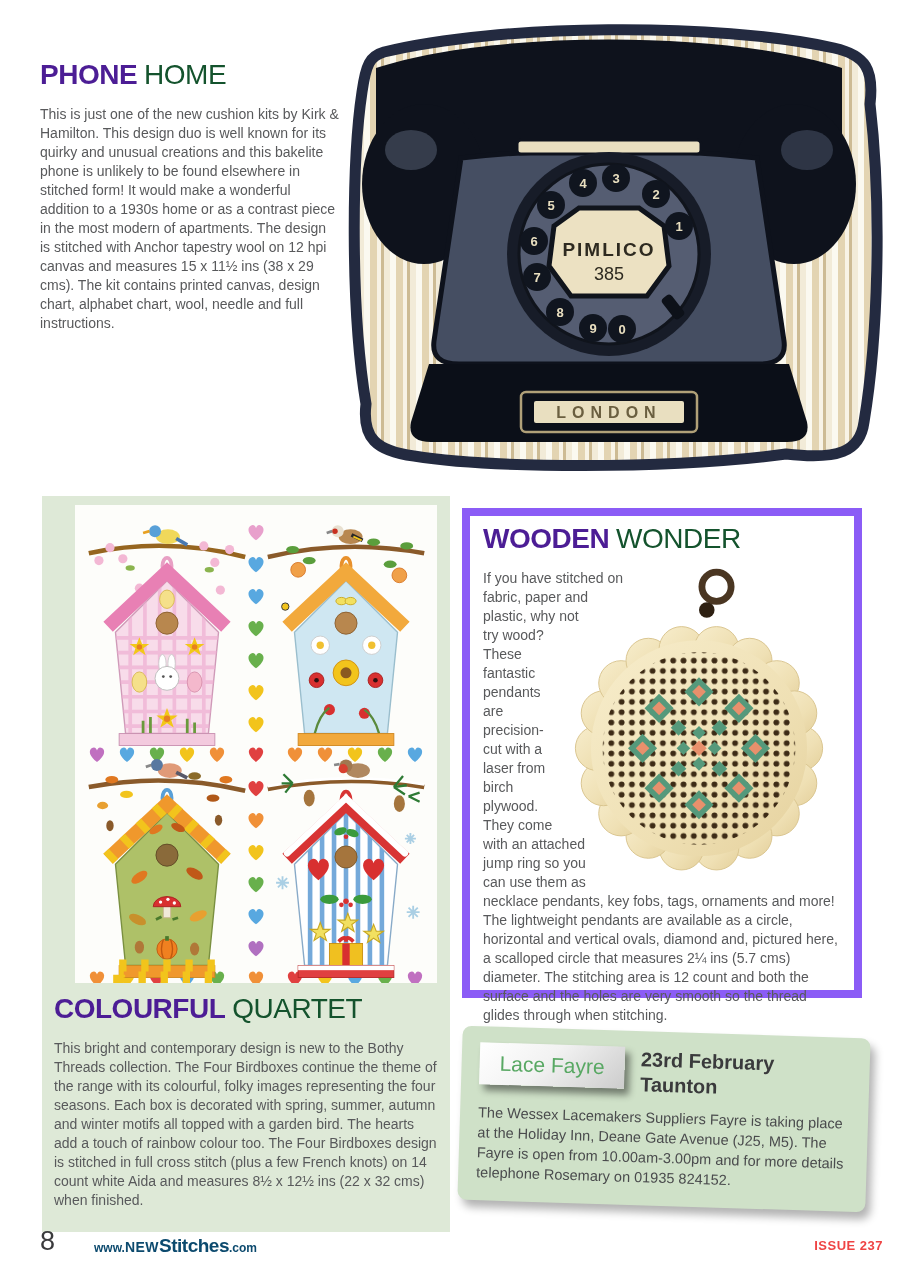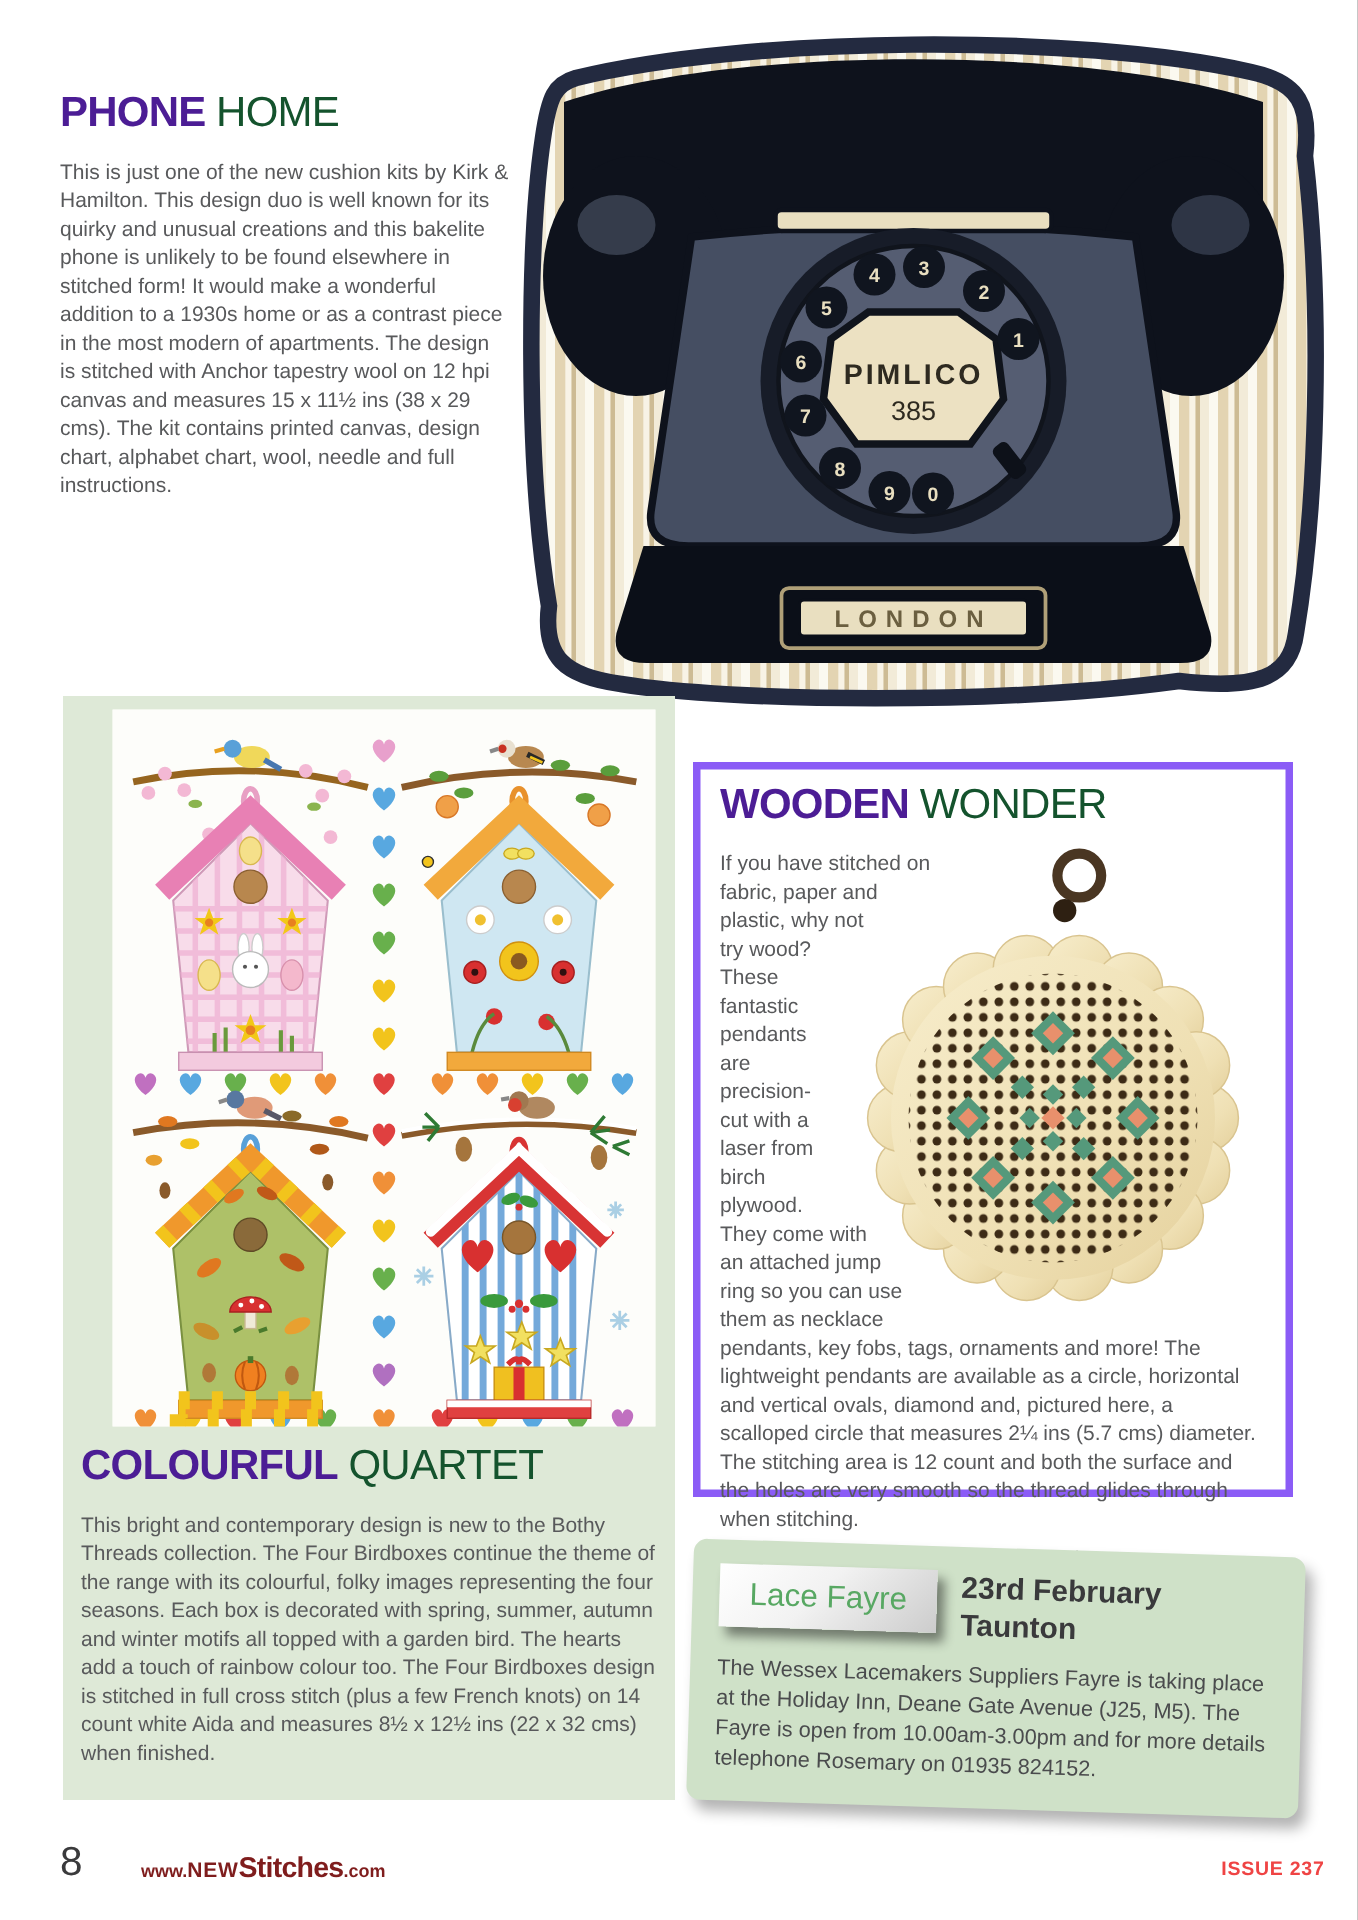--- a/index.html
+++ b/index.html
@@ -9,43 +9,43 @@
   .sec-title{font-size:28px;font-weight:bold;letter-spacing:-0.5px;line-height:1.05;margin:0 0 8px 0;}
   .sec-title .t-bold{color:#4c1d95;margin-right:7px;}
   .sec-title .t-light{color:#14532d;font-weight:normal;}
   .bodytxt{font-size:14px;line-height:19px;margin:16px 0 10px 0;}
   .contact{font-size:14px;line-height:19px;margin:0;white-space:pre-line;}
   
   #phone-home{position:absolute;left:40px;top:60px;width:300px;}
   
   #cushion-fig{position:absolute;left:318px;top:8px;width:582px;height:472px;}
   
-  #quartet-box{position:absolute;left:42px;top:464px;width:408px;height:736px;background:#dee9d7;}
+  #quartet-box{position:absolute;left:42px;top:496px;width:408px;height:736px;background:#dee9d7;}
   #quartet-img{position:absolute;left:33px;top:9px;width:362px;height:478px;background:#fdfdfa;}
   #quartet-text{position:absolute;left:12px;top:498px;width:386px;}
   
   #wooden-box{position:absolute;left:462px;top:508px;width:400px;height:490px;background:#fff;
-              border:5px solid #8b5cf6;box-sizing:border-box;padding:8px 13px 6px 13px;}
+              border:8px solid #8b5cf6;box-sizing:border-box;padding:8px 13px 6px 13px;}
   #pendant-float{float:right;width:292px;height:326px;margin:-2px -4px 2px 4px;
                  shape-outside:polygon(42% 0%,28% 9%,9% 26%,0% 50%,8% 74%,24% 90%,44% 100%,100% 100%,100% 0%);
                  shape-margin:7px;}
   
   #lace-box{position:absolute;left:460px;top:1032px;width:408px;background:#cfe1c8;border-radius:9px;
             transform:rotate(1.8deg);transform-origin:50% 50%;box-shadow:5px 7px 9px rgba(0,0,0,0.30);
             padding:16px 18px 18px 18px;box-sizing:border-box;}
   #lace-head{display:flex;align-items:flex-start;margin-bottom:10px;}
   #lace-btn{display:inline-block;background:linear-gradient(135deg,#ffffff 0%,#f2f2f2 45%,#cccccc 100%);
             box-shadow:5px 6px 7px rgba(0,0,0,0.45);padding:9px 20px;font-size:21px;color:#58a863;
             margin-right:16px;white-space:nowrap;}
   #lace-date{font-size:20px;font-weight:bold;color:#3a3a3c;line-height:25px;}
   #lace-body{font-size:14.5px;line-height:20px;color:#4a4b4d;margin:0;}
   
   #footer{position:absolute;left:0;right:0;top:1226px;height:40px;}
   #page-num{position:absolute;left:40px;top:0px;font-size:27px;color:#3a3a3c;}
-  #site{position:absolute;left:94px;top:9px;color:#7f1d1d;}
+  #site{position:absolute;left:94px;top:9px;color:#0c4a6e;}
   #site .s-small{font-size:12px;font-weight:bold;}
   #site .s-new{font-size:14px;font-weight:bold;letter-spacing:0.5px;}
   #site .s-big{font-size:19px;font-weight:bold;letter-spacing:-0.5px;}
   #issue{position:absolute;right:22px;top:12px;font-size:13px;font-weight:bold;color:#ef4444;letter-spacing:0.5px;}
   svg{display:block;}
 </style>
 </head>
 <body>
 
 <div id="page">

